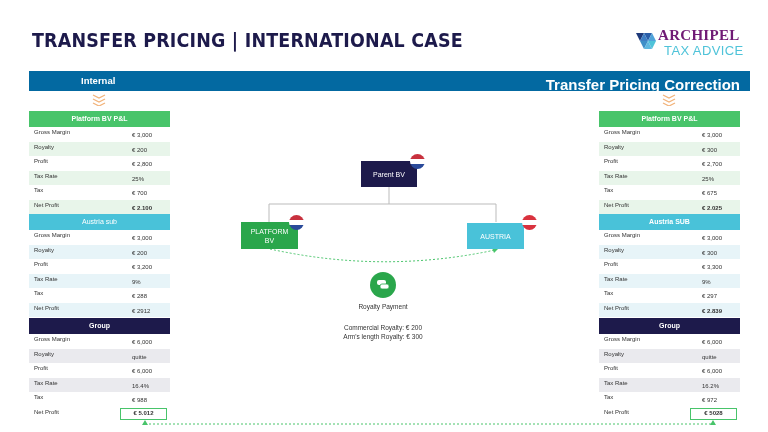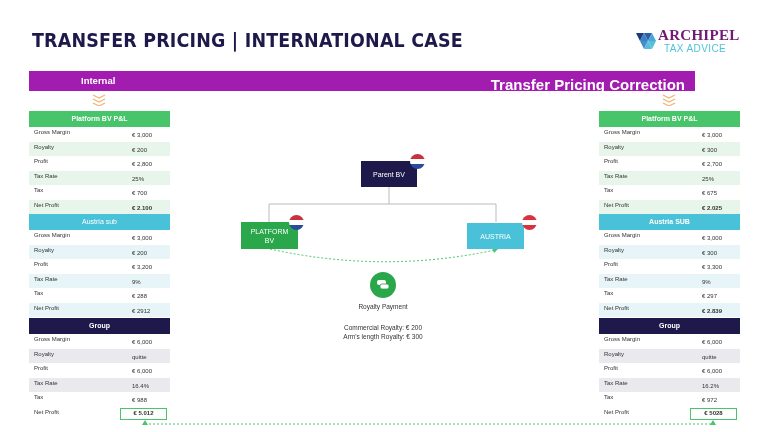--- a/index.html
+++ b/index.html
@@ -4,23 +4,23 @@
 <style>
   * { box-sizing: border-box; margin: 0; padding: 0; }
   html, body { width: 768px; height: 432px; background: #ffffff; overflow: hidden; }
   body { position: relative; font-family: "Liberation Sans", sans-serif; color: #333; }
 
   .title { position: absolute; left: 32px; top: 29px; font-size: 19px; font-weight: bold; color: #1d1a4b; letter-spacing: 0.2px; font-family: "DejaVu Sans", sans-serif; transform: scaleX(0.92); transform-origin: left; }
 
   .logo { position: absolute; left: 636px; top: 27px; width: 110px; height: 30px; }
   .logo .mark { position: absolute; left: 0; top: 0; }
   .logo .l1 { position: absolute; left: 22px; top: 0px; font-size: 15px; font-weight: bold; color: #701a75; letter-spacing: 0.3px; font-family: Liberation Serif, serif; }
-  .logo .l2 { position: absolute; left: 28px; top: 16px; font-size: 10px; color: #4fc3d9; letter-spacing: 0.4px; }
-
-  .bar { position: absolute; left: 29px; top: 71px; width: 666px; height: 20px; background: #a21caf; }
+  .logo .l2 { position: absolute; left: 28px; top: 16px; font-size: 13px; color: #4fc3d9; letter-spacing: 0.4px; }
+
+  .bar { position: absolute; left: 29px; top: 71px; width: 721px; height: 20px; background: #0369a1; }
   .bar .left { position: absolute; left: 52px; top: 4px; font-size: 9.5px; font-weight: bold; color: #ffffff; }
   .bar .right { position: absolute; right: 10px; top: 5px; font-size: 15px; font-weight: bold; color: #ffffff; }
 
   .chev { position: absolute; width: 14px; height: 12px; }
 
   .table { position: absolute; width: 141px; }
   .thead { height: 16px; color: #ffffff; font-size: 7px; font-weight: bold; text-align: center; line-height: 16px; }
   .row { height: 14.5px; position: relative; font-size: 6px; color: #333; }
   .row .k { position: absolute; left: 5px; top: 2px; }
   .row .v { position: absolute; left: 103px; top: 5px; }

